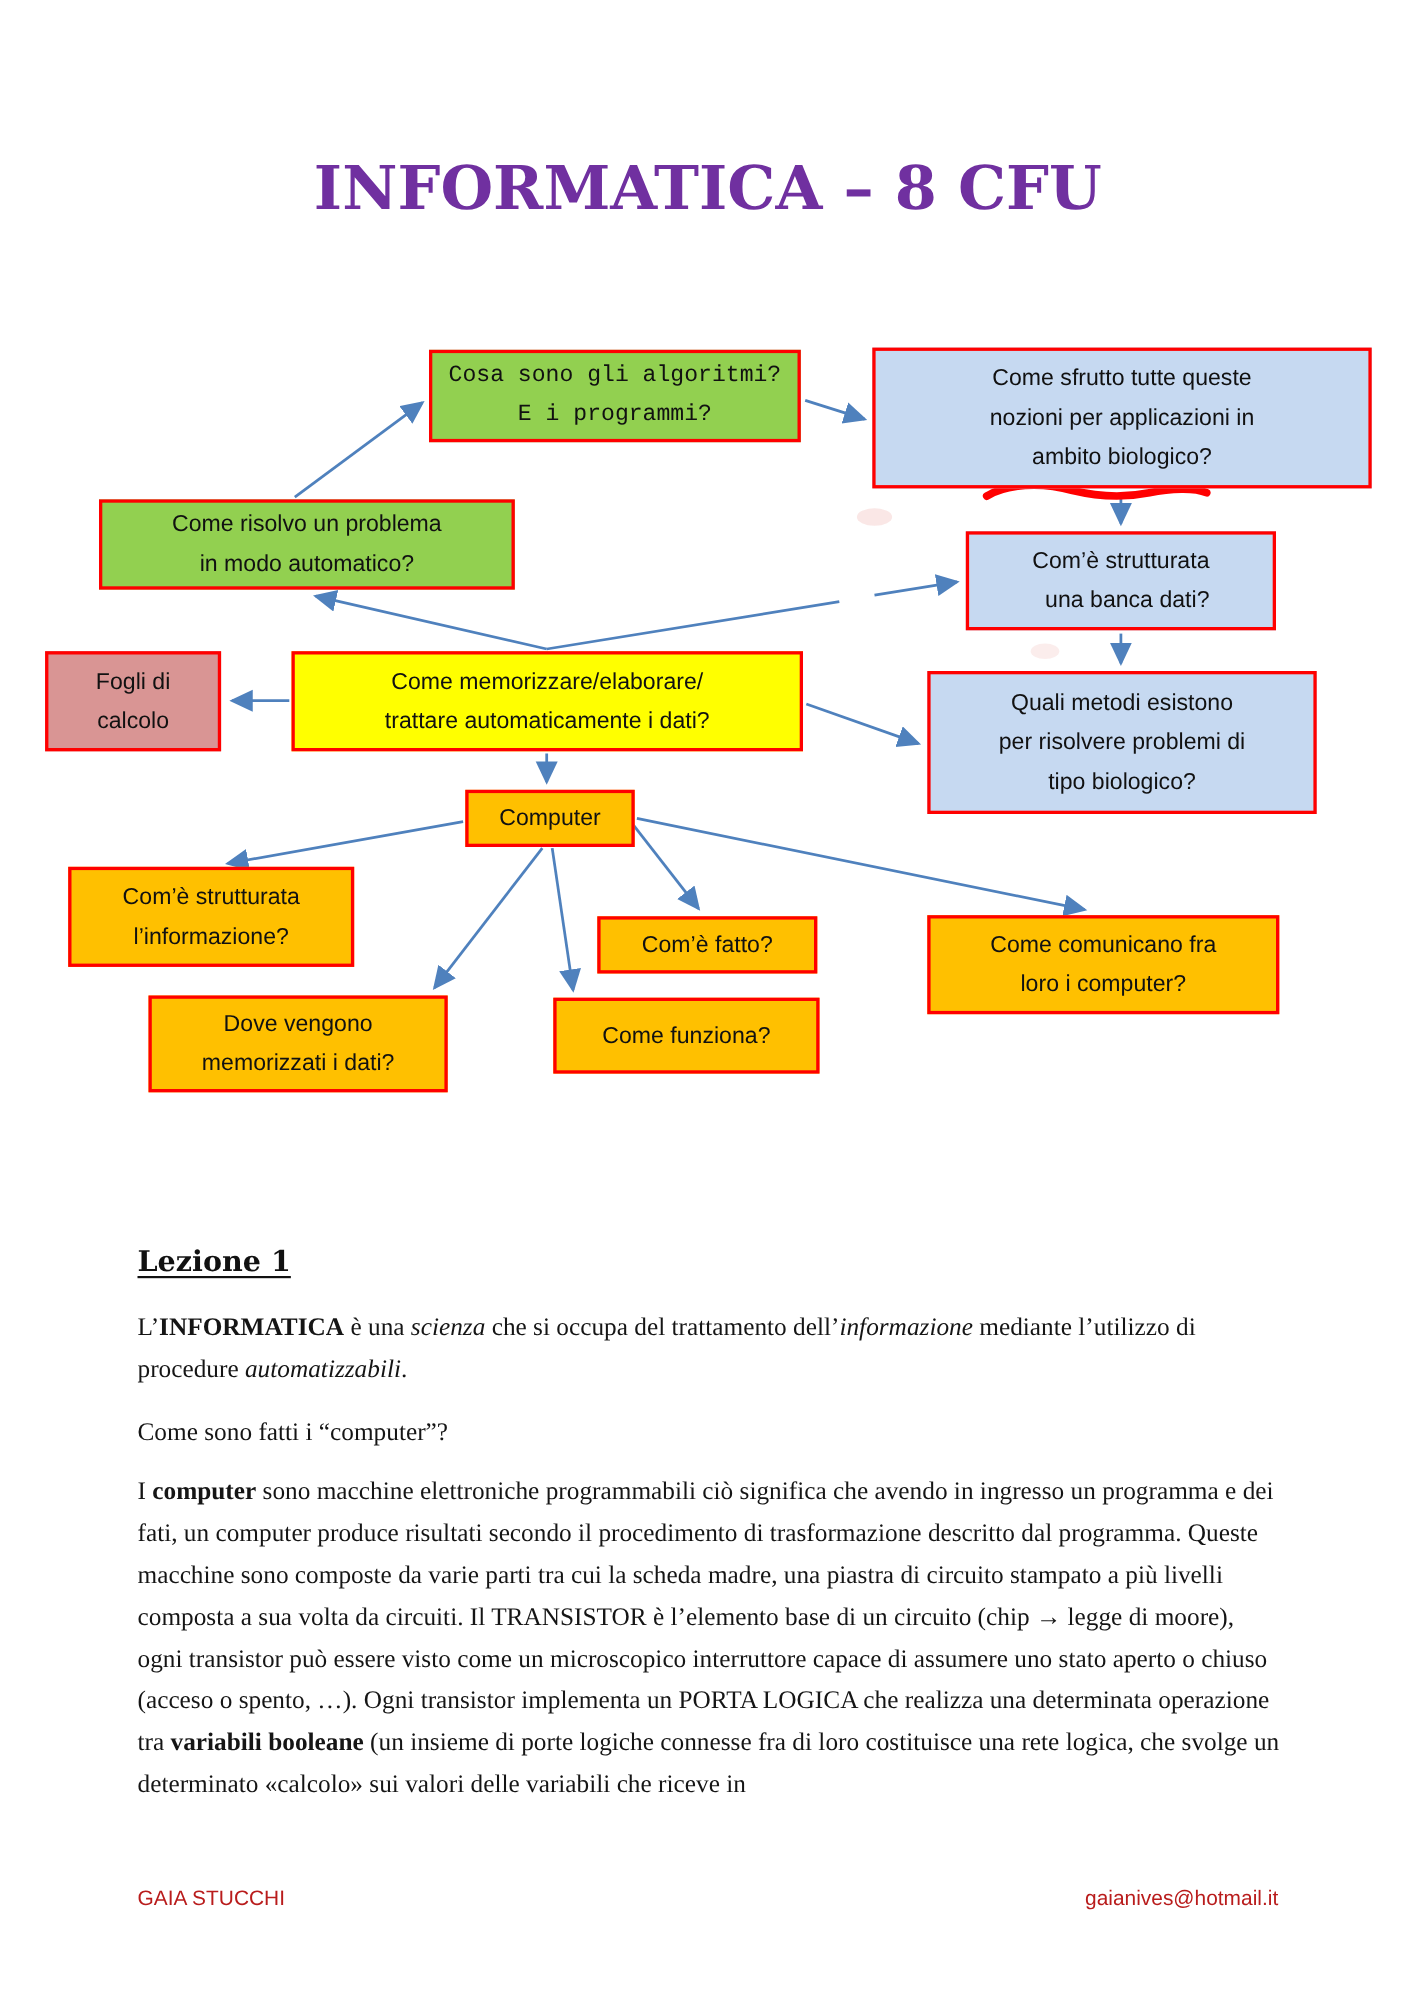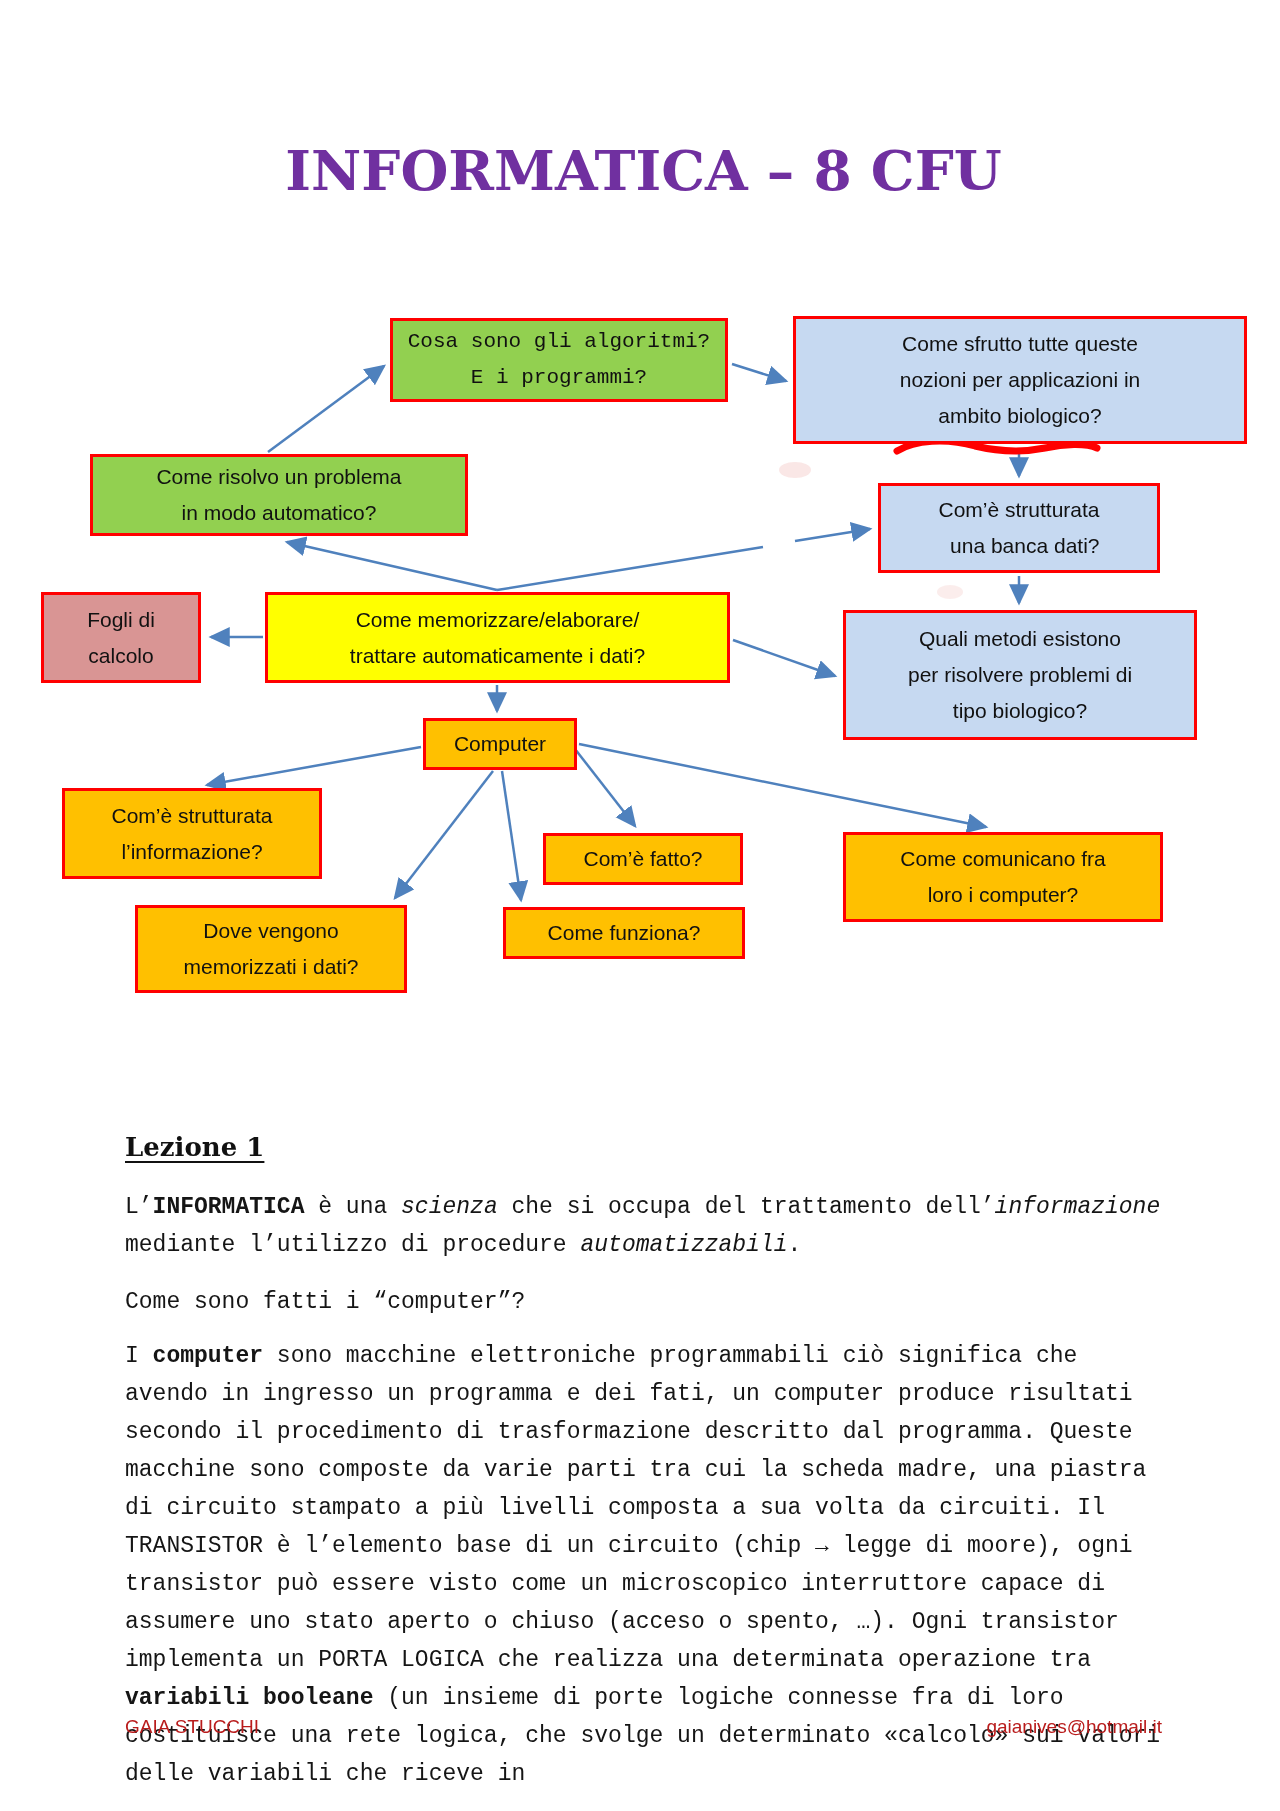--- a/index.html
+++ b/index.html
@@ -15,21 +15,21 @@
         font-size:21px;line-height:36px;color:#111;white-space:pre-line;}
   .node[data-color="green"]{background:var(--green,#92D050);}
   .node[data-color="blue"]{background:var(--blue,#C6D9F1);}
   .node[data-color="yellow"]{background:var(--yellow,#FFFF00);}
   .node[data-color="pink"]{background:var(--pink,#D99594);}
   .node[data-color="orange"]{background:var(--orange,#FFC000);}
   .lezione{position:absolute;left:125px;top:1132px;
            font-family:"DejaVu Serif","Liberation Serif",serif;font-weight:bold;
            font-size:26px;color:#111;text-decoration:underline;text-underline-offset:5px;}
   .para{position:absolute;left:125px;width:1040px;
-        font-family:Liberation Mono, monospace;font-size:23px;
+        font-family:Liberation Serif, serif;font-size:23px;
         line-height:38px;color:#151515;}
   .p1{top:1188px;} .p2{top:1283px;} .p3{top:1337px;}
   .b{font-weight:bold;} .i{font-style:italic;}
   .footer{position:absolute;left:125px;top:1716px;width:1037px;display:flex;
           justify-content:space-between;font-size:19px;color:#b91c1c;
           font-family:"Liberation Sans",sans-serif;}
 </style>
 </head>
 <body>
 
@@ -121,21 +121,21 @@
   <div class="node" style="left:423px;top:718px;width:154px;height:52px;" data-color="orange">Computer</div>
 
   <div class="node" style="left:62px;top:788px;width:260px;height:91px;" data-color="orange">Com’è strutturata
 l’informazione?</div>
 
   <div class="node" style="left:135px;top:905px;width:272px;height:88px;" data-color="orange">Dove vengono
 memorizzati i dati?</div>
 
   <div class="node" style="left:543px;top:833px;width:200px;height:52px;" data-color="orange">Com’è fatto?</div>
 
-  <div class="node" style="left:503px;top:907px;width:242px;height:52px;" data-color="orange">Come funziona?</div>
+  <div class="node" style="left:503px;top:907px;width:242px;height:69px;" data-color="orange">Come funziona?</div>
 
   <div class="node" style="left:843px;top:832px;width:320px;height:90px;" data-color="orange">Come comunicano fra
 loro i computer?</div>
 
   <div class="lezione">Lezione 1</div>
 
   <div class="para p1"><span>L’</span><span class="b">INFORMATICA</span><span> è una </span><span class="i">scienza</span><span> che si occupa del trattamento dell’</span><span class="i">informazione</span><span> mediante l’utilizzo di procedure </span><span class="i">automatizzabili</span><span>.</span></div>
   <div class="para p2"><span>Come sono fatti i “computer”?</span></div>
   <div class="para p3"><span>I </span><span class="b">computer</span><span> sono macchine elettroniche programmabili ciò significa che avendo in ingresso un programma e dei fati, un computer produce risultati secondo il procedimento di trasformazione descritto dal programma. Queste macchine sono composte da varie parti tra cui la scheda madre, una piastra di circuito stampato a più livelli composta a sua volta da circuiti. Il TRANSISTOR è l’elemento base di un circuito (chip → legge di moore), ogni transistor può essere visto come un microscopico interruttore capace di assumere uno stato aperto o chiuso (acceso o spento, …). Ogni transistor implementa un PORTA LOGICA che realizza una determinata operazione tra </span><span class="b">variabili booleane</span><span> (un insieme di porte logiche connesse fra di loro costituisce una rete logica, che svolge un determinato «calcolo» sui valori delle variabili che riceve in</span></div>
 

